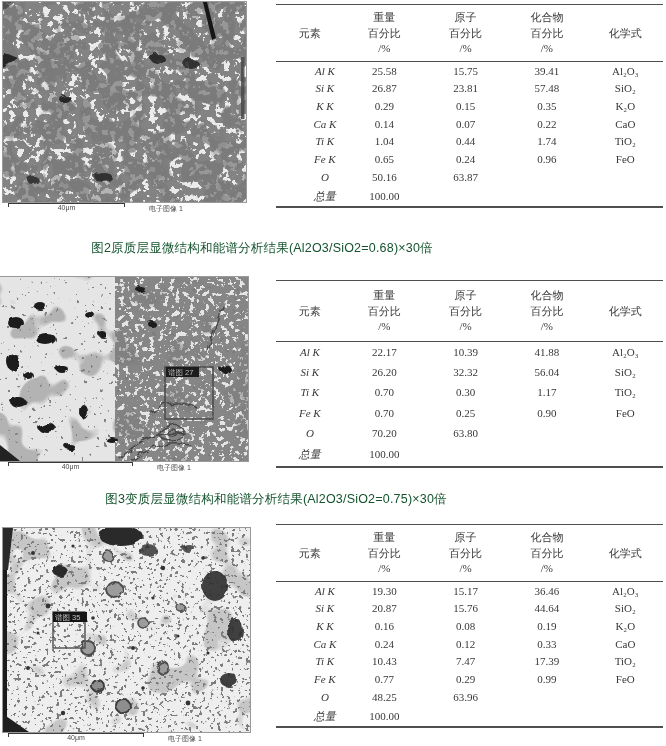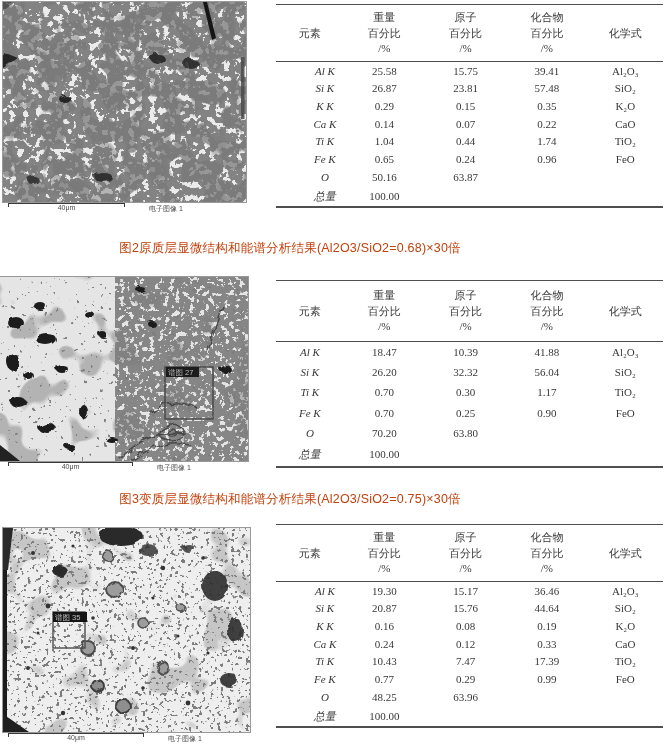--- a/index.html
+++ b/index.html
@@ -38,22 +38,22 @@
   .eds td{text-align:center;padding:2.9px 0 2.8px;}
   .eds td:first-child{text-align:center;padding-left:30px;font-style:italic;}
   .eds th:nth-child(1){width:17.5%;}
   .eds th:nth-child(2),.eds th:nth-child(3),.eds th:nth-child(4){width:21%;}
   .eds th:nth-child(5){width:19.5%;}
   .t2 .eds th{padding:7px 0 6px;}
   .t2 .eds td{padding:4.2px 0 4px;}
 
   
   .caption{position:absolute;left:0;width:524px;margin:0;text-align:center;
-           font-size:12.5px;color:#c2410c;letter-spacing:.2px;padding-left:28px;}
-  #cap1{top:240px;} #cap2{top:491px;}
+           font-size:12.5px;color:#14532d;letter-spacing:.2px;}
+  #cap1{top:240px;} #cap2{top:491px;margin-left:14px;}
 </style>
 </head>
 <body>
 
 <div class="page">
 
   <svg id="fig1" class="semimg" width="243" height="200" viewBox="0 0 243 200" preserveAspectRatio="none">
     <defs>
       <filter id="f1rough">
           <feTurbulence type="fractalNoise" baseFrequency="0.09" numOctaves="2" seed="4" result="n"></feTurbulence>
@@ -247,21 +247,21 @@
             <th>元素</th>
             <th>重量<br>百分比<br>/%</th>
             <th>原子<br>百分比<br>/%</th>
             <th>化合物<br>百分比<br>/%</th>
             <th>化学式</th>
           </tr>
         </thead>
         <tbody>
           <tr>
             <td>Al K</td>
-            <td>18.47</td>
+            <td>22.17</td>
             <td>10.39</td>
             <td>41.88</td>
             <td>Al₂O₃</td>
           </tr>
           <tr>
             <td>Si K</td>
             <td>26.20</td>
             <td>32.32</td>
             <td>56.04</td>
             <td>SiO₂</td>

